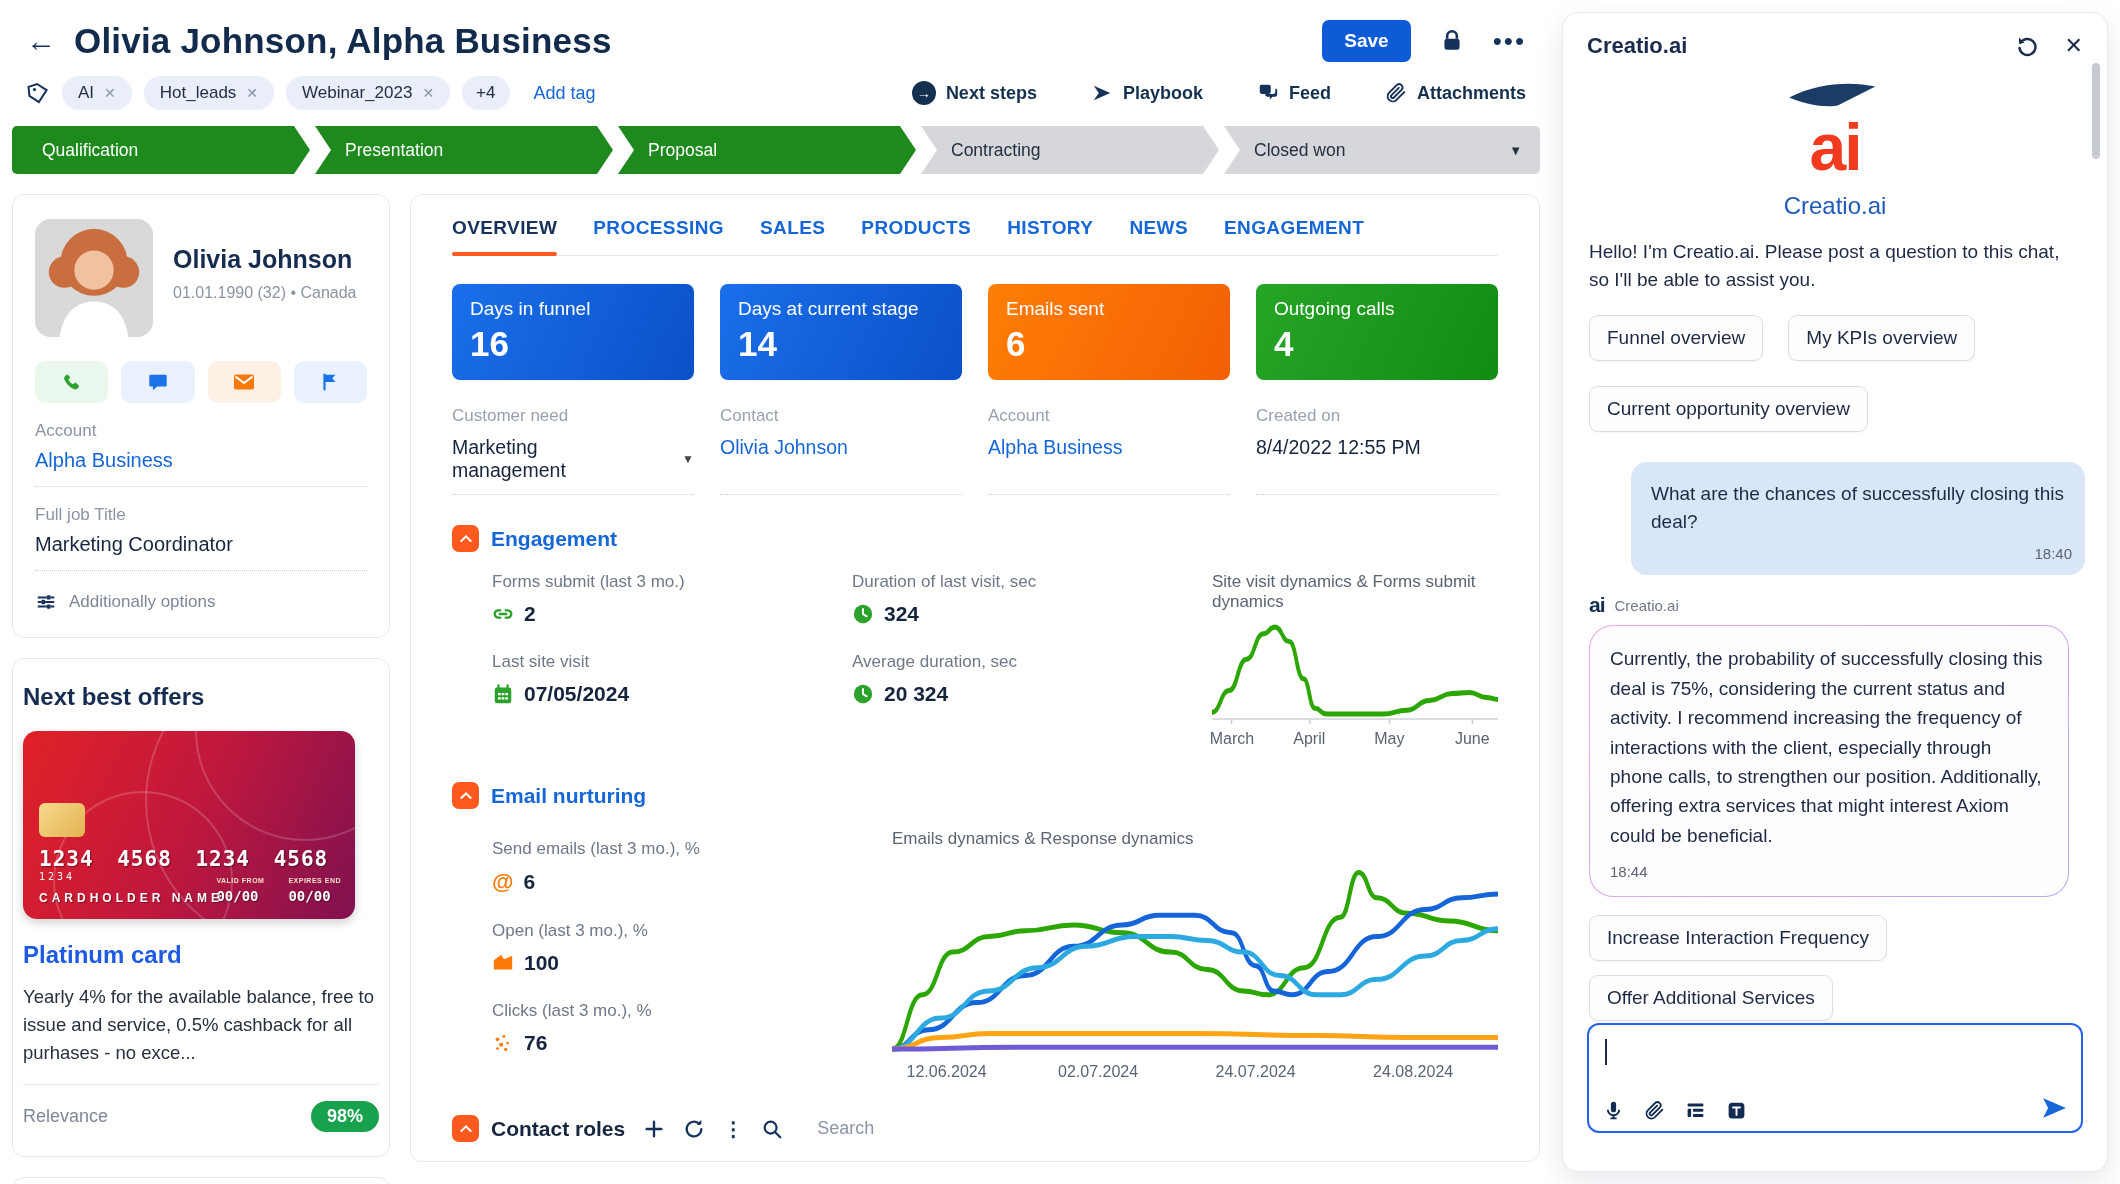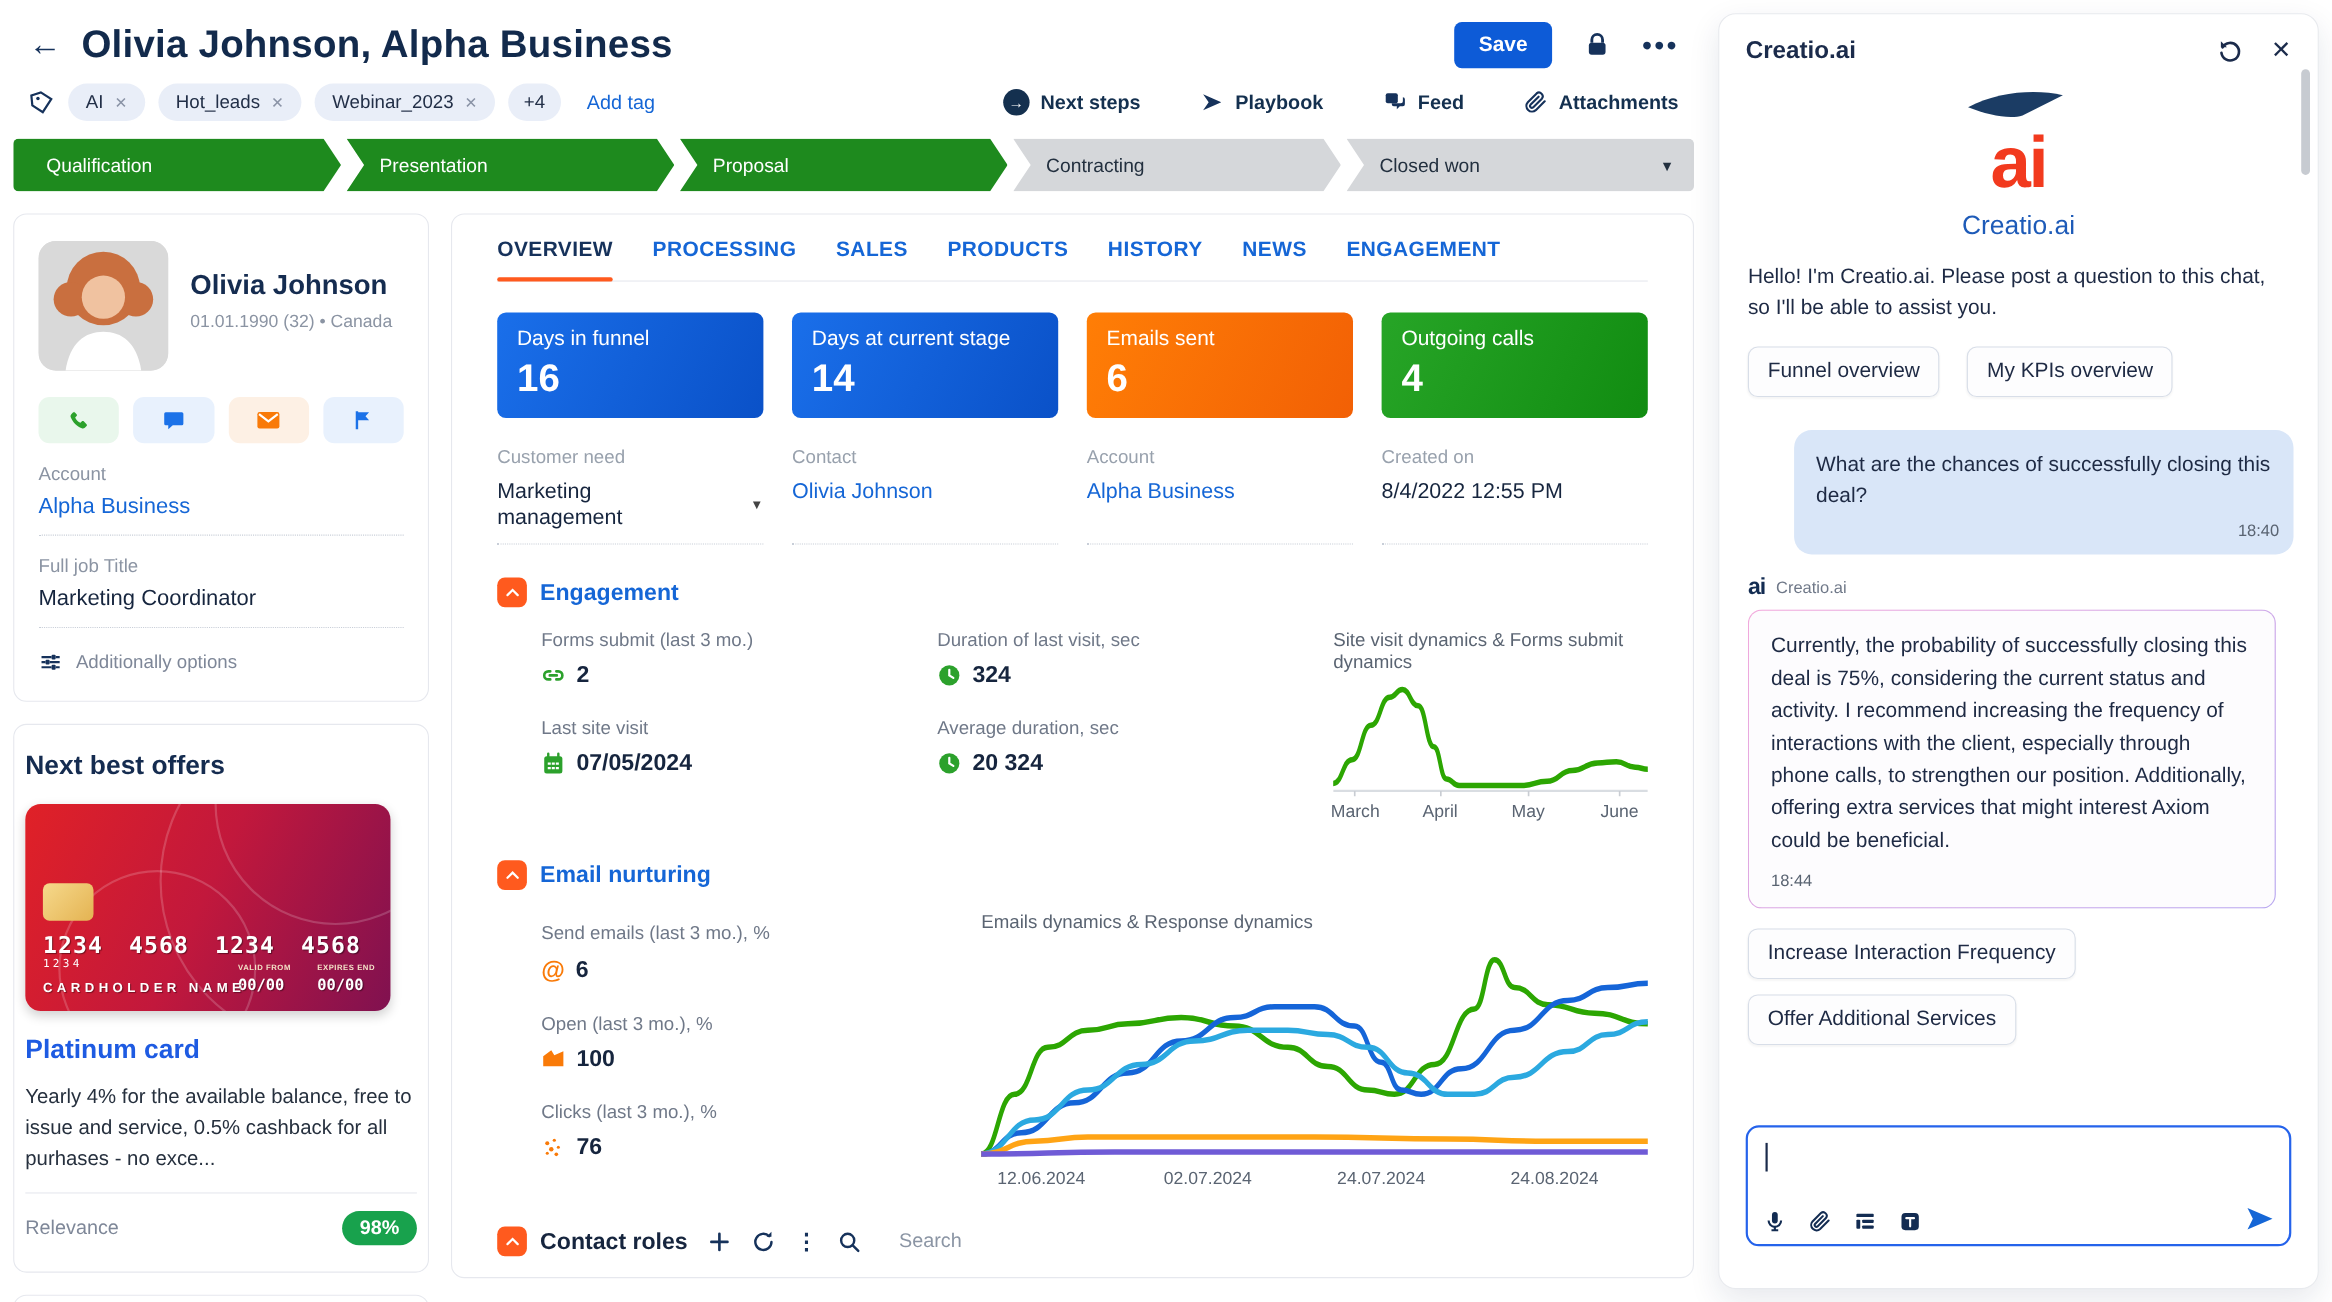--- a/index.html
+++ b/index.html
@@ -163,21 +163,21 @@
   .ai-greet { padding:0 26px; margin-top:18px; font-size:19px; line-height:1.5; color:#1E2A44; }
   .chips-wrap { padding:4px 26px; margin-top:16px; display:flex; flex-wrap:wrap; gap:25px; }
   .ai-chip { background:#FDFDFE; border:1px solid #D8DEE8; border-radius:9px; padding:11px 17px;
              font-size:19px; color:#1E2A44; cursor:pointer; box-shadow:0 1px 2px rgba(0,0,0,.04); }
   .u-bubble { margin:26px 22px 0 68px; background:#D9E6F8; border-radius:16px; padding:18px 13px 10px 20px;
               font-size:19px; line-height:1.5; color:#1E2A44; }
   .u-time { text-align:right; font-size:15px; color:#5A6472; margin-top:6px; }
   .ai-lab-row { display:flex; align-items:center; gap:10px; padding:0 26px; margin-top:18px; }
   .ai-mini { font-size:21px; font-weight:800; color:#132C52; letter-spacing:-1px; }
   .ai-lab { font-size:15px; color:#6F7888; }
-  .a-bubble { margin:8px 38px 0 26px; border-radius:13px; padding:18px 20px 12px 20px;
+  .a-bubble { margin:8px 38px 0 26px; border-radius:24px; padding:18px 20px 12px 20px;
               font-size:19px; line-height:1.55; color:#1E2A44;
               border:1px solid transparent;
               background:linear-gradient(#FDFCFE,#FDFCFE) padding-box,
                          linear-gradient(135deg,#F2A9DC,#B9A8F0) border-box; }
   .a-time { font-size:15px; color:#5A6472; margin-top:10px; }
   .sug-wrap { padding:0 26px; margin-top:18px; display:flex; flex-direction:column; align-items:flex-start; gap:14px; }
   .ai-input { position:absolute; left:24px; right:24px; bottom:38px; height:110px;
               border:2px solid #2563EB; border-radius:12px; background:#fff; padding:14px 16px; cursor:text; }
   .caret-bar { width:2px; height:26px; background:#1B2B4B; }
   .input-tools { position:absolute; left:14px; bottom:10px; display:flex; gap:20px; align-items:center; }
@@ -616,20 +616,21 @@
           <path d="M10 18 C40 2, 78 0, 104 6 L64 26 C52 30, 30 26, 10 18 Z" fill="#1B3C64"></path>
         </svg>
       <div class="ai-word">ai</div>
     </div>
     <div class="ai-brand">Creatio.ai</div>
     <div class="ai-greet">Hello! I'm Creatio.ai. Please post a question to this chat, so I'll be able to assist you.</div>
 
     <div class="chips-wrap">
       <span class="ai-chip">Funnel overview</span>
       <span class="ai-chip">My KPIs overview</span>
+      <span class="ai-chip">Current opportunity overview</span>
     </div>
 
     <div class="u-bubble">
       <span>What are the chances of successfully closing this deal?</span>
       <div class="u-time">18:40</div>
     </div>
 
     <div class="ai-lab-row">
       <span class="ai-mini">ai</span>
       <span class="ai-lab">Creatio.ai</span>

